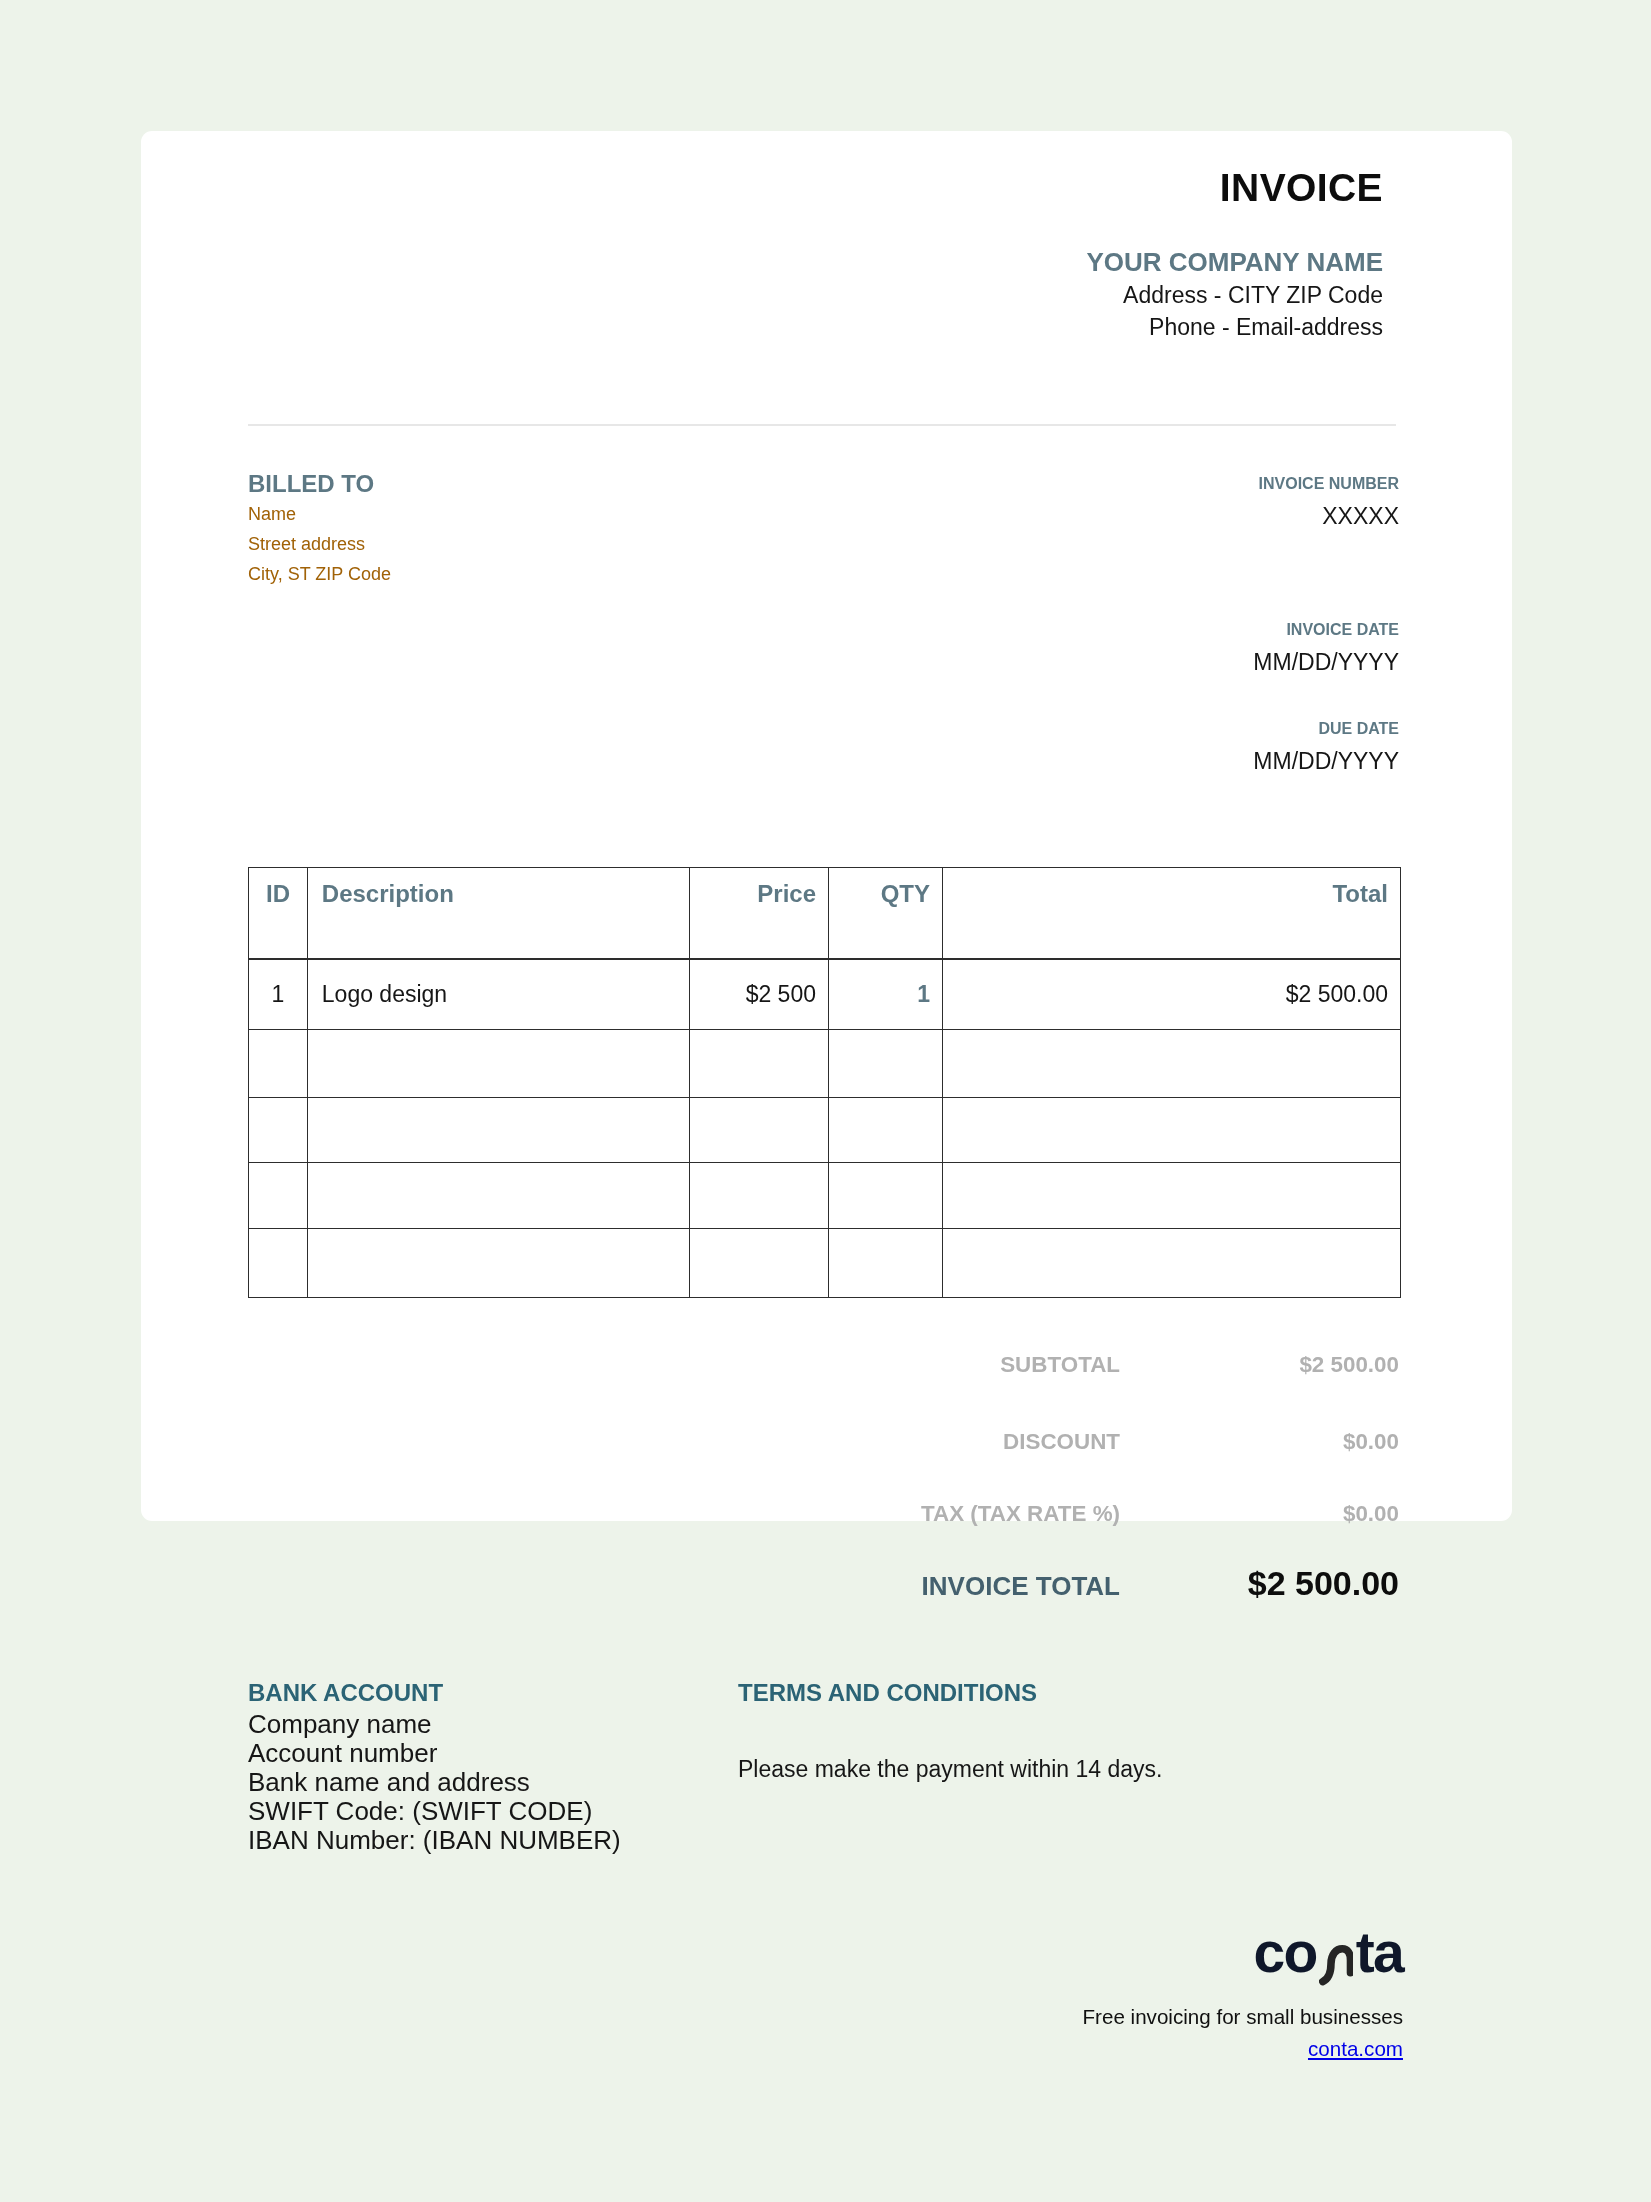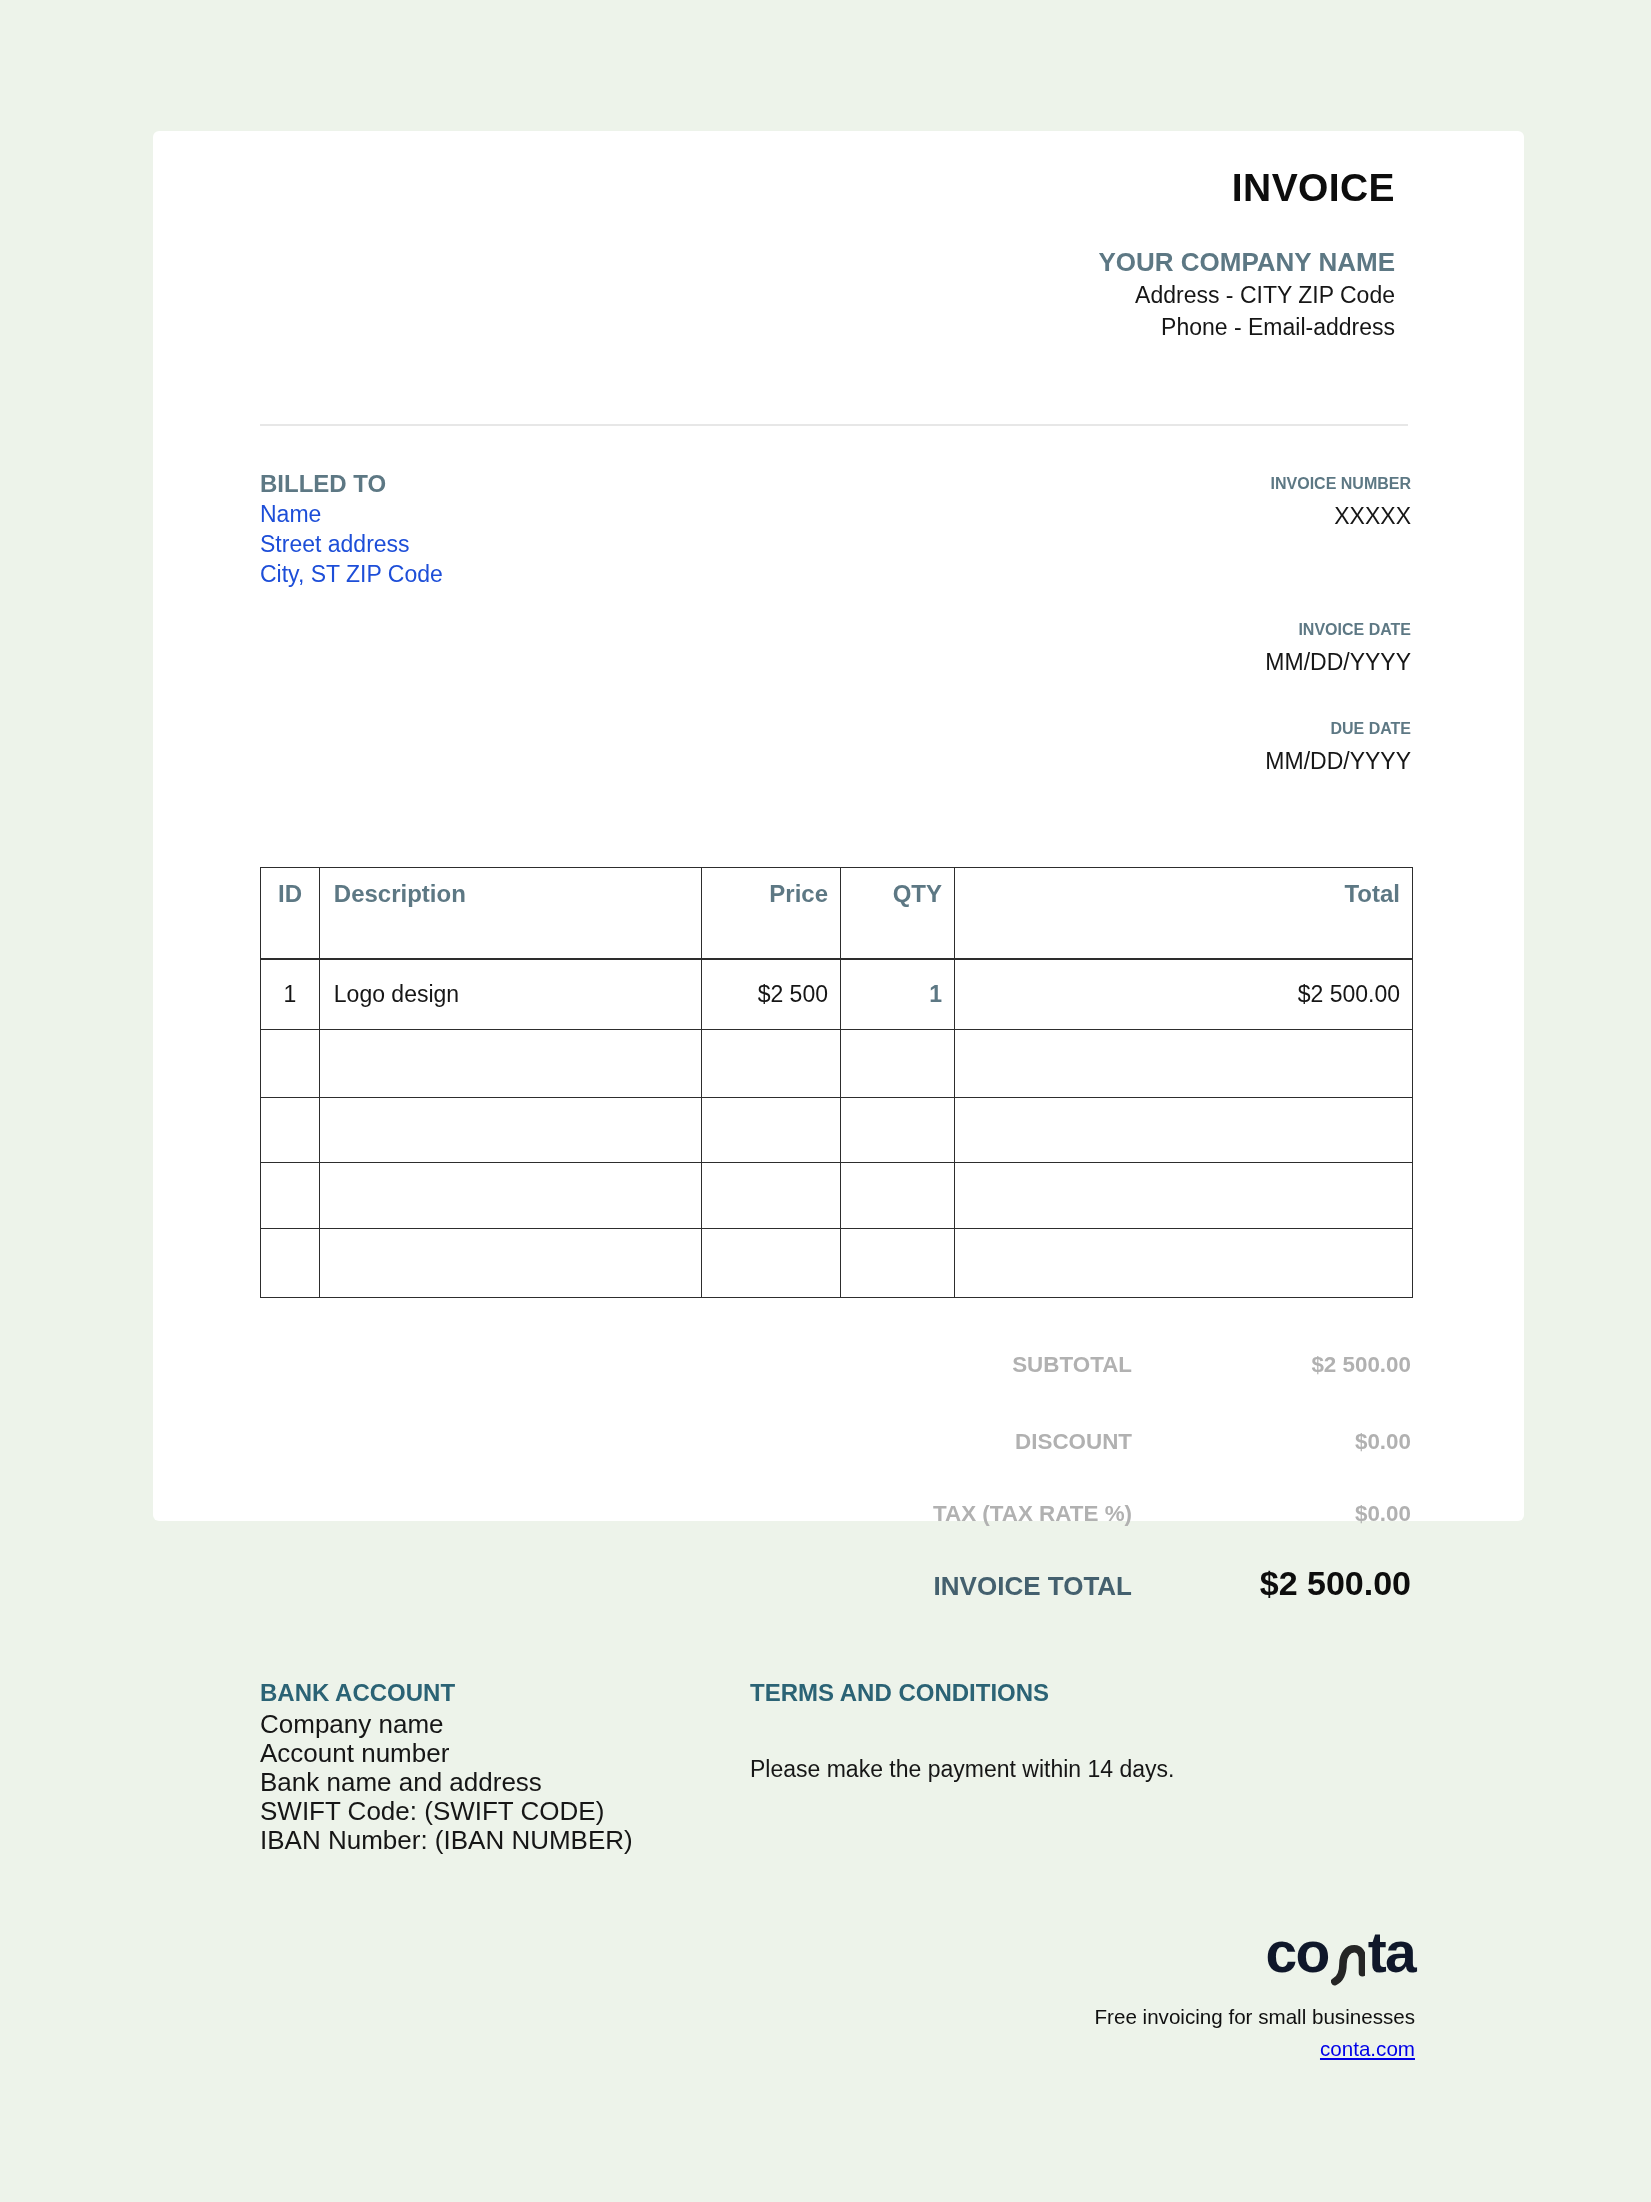--- a/index.html
+++ b/index.html
@@ -5,35 +5,35 @@
   * { margin:0; padding:0; box-sizing:border-box; }
   html,body { width:1652px; height:2203px; }
   body {
     background:#edf3ea;
     font-family:"Liberation Sans", sans-serif;
     color:#161616;
     position:relative;
   }
   .card {
     position:absolute;
-    left:153px; top:131px;
+    left:141px; top:131px;
     width:1371px; height:1390px;
     background:#ffffff;
-    border-radius:6px;
+    border-radius:11px;
   }
   
   .header-block { position:absolute; top:33px; right:129px; text-align:right; }
   .invoice-title { font-size:39px; line-height:48px; font-weight:bold; color:#0d0d0d; letter-spacing:0.4px; }
   .company-name  { margin-top:34px; font-size:26px; line-height:33px; font-weight:bold; color:#5d7884; }
   .company-line  { font-size:23px; line-height:32px; color:#161616; }
   .divider { position:absolute; top:293px; left:107px; width:1148px; height:1.7px; background:#e7e7e7; }
   
   .billed-block { position:absolute; left:107px; top:337px; }
   .section-heading { font-size:24px; line-height:31px; font-weight:bold; color:#5d7884; }
-  .plain-line { font-size:23px; line-height:30px; color:#1d4ed8; }
+  .plain-line { font-size:18px; line-height:30px; color:#a16207; }
   .meta-block { position:absolute; right:113px; top:337px; text-align:right; }
   .meta-label { font-size:16px; line-height:31px; font-weight:bold; color:#5d7884; }
   .meta-value { font-size:23px; line-height:34px; color:#161616; }
   .meta-gap-lg { margin-top:81px; }
   .meta-gap-sm { margin-top:34px; }
   
   .items-table {
     position:absolute; left:107px; top:736px;
     width:1151px; border-collapse:collapse; table-layout:fixed;
     font-size:23px; color:#161616;

